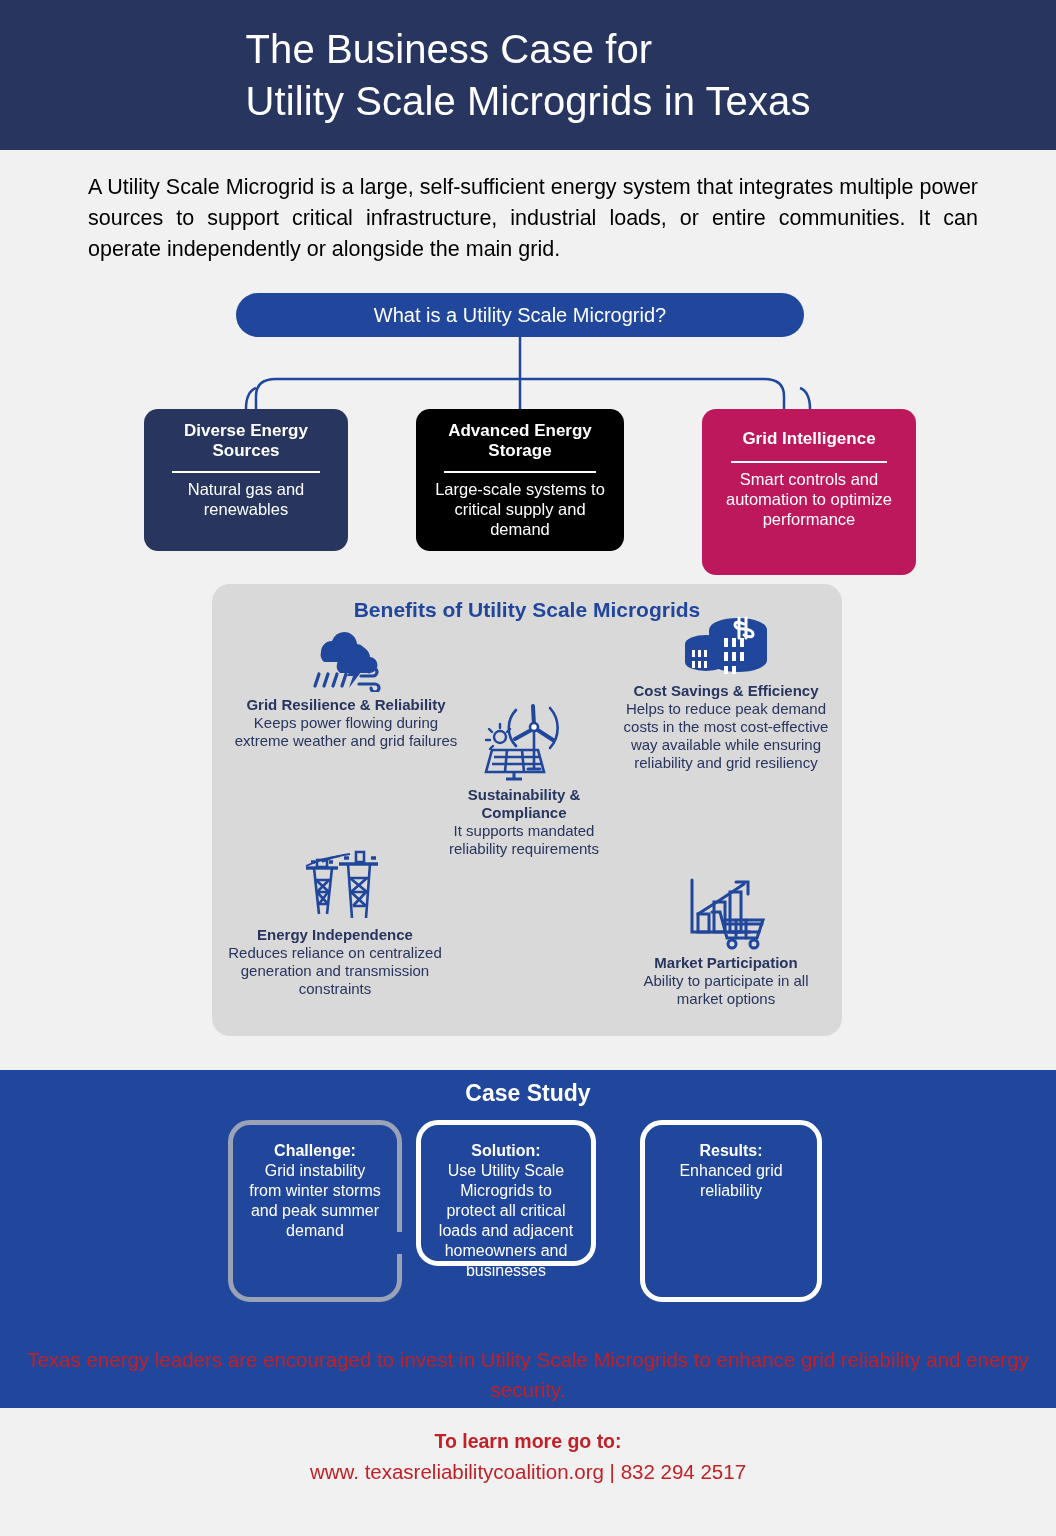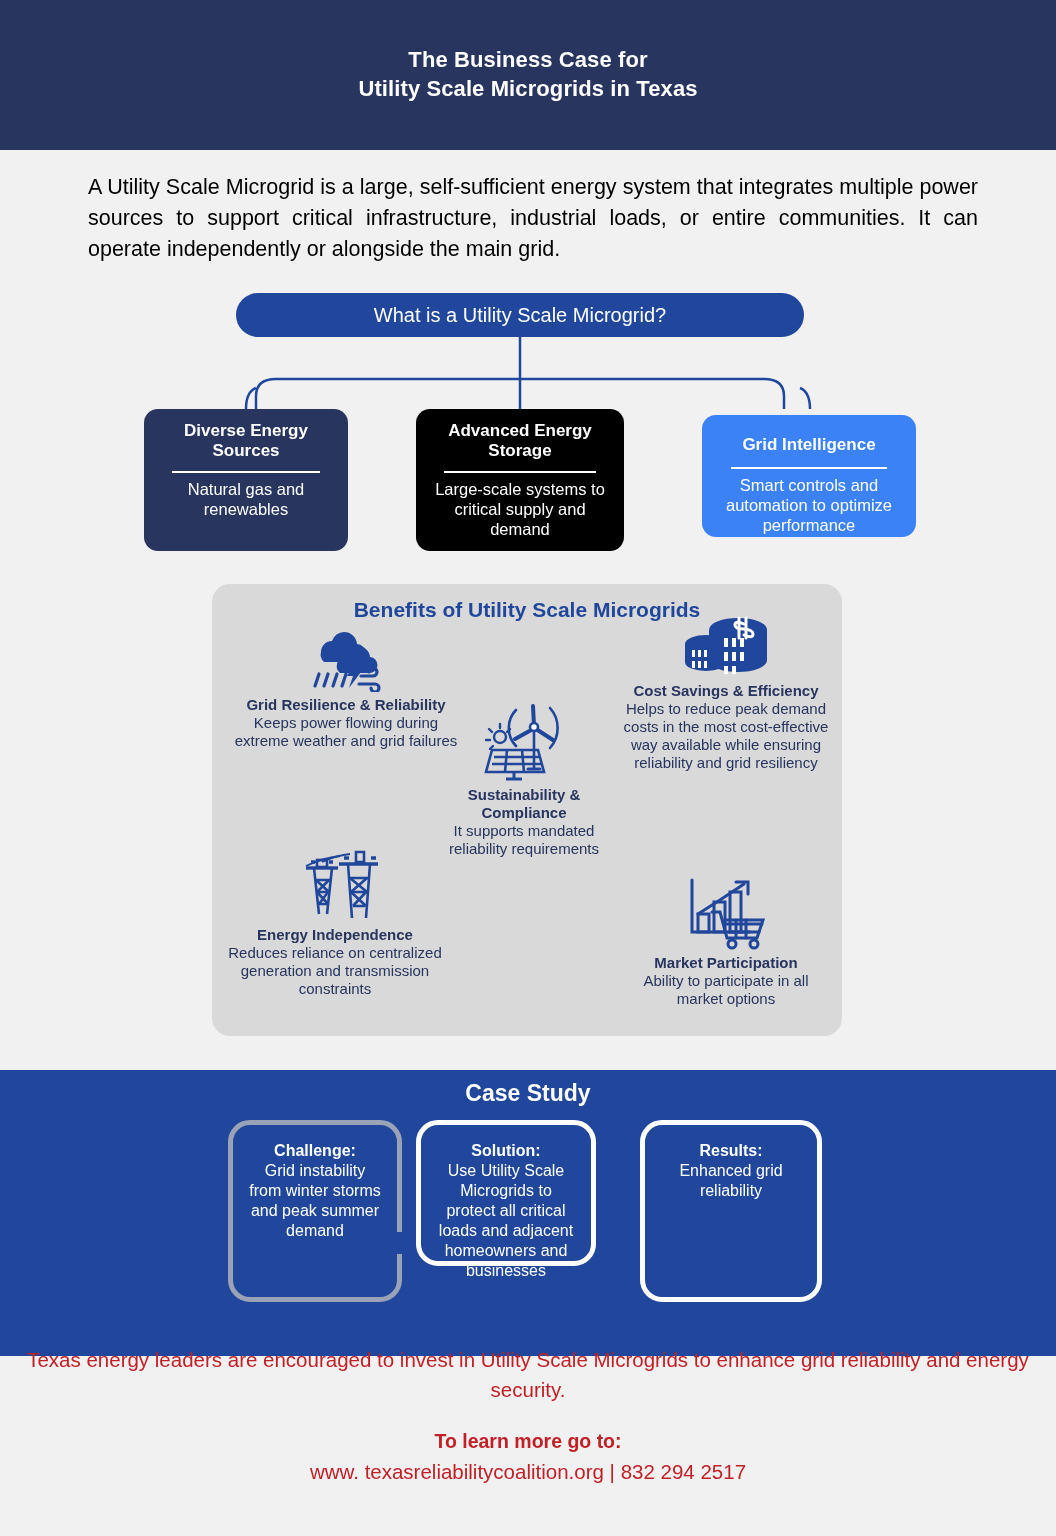--- a/index.html
+++ b/index.html
@@ -11,22 +11,22 @@
     overflow:hidden;
     position:relative;
   }
   
   .header{
     position:absolute;left:0;top:0;width:1056px;height:150px;
     background:#27355f;
     display:flex;align-items:center;justify-content:center;
   }
   .header h1{
-    margin:0;color:#ffffff;text-align:center;
-    font-size:22px;font-weight:bold;line-height:1.3;
+    margin:0;color:#ffffff;
+    font-size:40px;font-weight:normal;line-height:1.3;
     letter-spacing:.1px;
   }
   
   .intro{
     position:absolute;left:88px;top:172px;width:890px;
     font-size:21.5px;line-height:1.45;text-align:justify;
     color:#000000;
   }
   
   .what-box{
@@ -39,21 +39,21 @@
   .cards{position:absolute;left:0;top:409px;width:1056px;height:142px;}
   .card{
     position:absolute;border-radius:14px;padding:12px 14px 0;
     box-sizing:border-box;text-align:center;color:#fff;
   }
   .card .c-title{font-size:17px;font-weight:bold;line-height:1.18;}
   .card .c-rule{height:2px;background:#fff;margin:10px auto 6px;width:84%;}
   .card .c-body{font-size:16.5px;line-height:1.22;}
   #card-diverse{left:144px;top:0;width:204px;height:142px;background:#27355f;}
   #card-storage{left:416px;top:0;width:208px;height:142px;background:#000000;}
-  #card-grid{left:702px;top:6px;width:214px;height:122px;background:#3b82f6;}
+  #card-grid{left:702px;top:0;width:214px;height:166px;background:#be185d;}
   #card-grid .c-title{padding-top:8px;}
   #card-grid .c-rule{margin-top:12px;}
   
   .benefits{
     position:absolute;left:212px;top:584px;width:630px;height:452px;
     background:#d9d9d9;border-radius:18px;
   }
   .benefits h2{
     margin:0;padding-top:14px;text-align:center;
     font-size:21px;font-weight:bold;color:#20479b;
@@ -62,21 +62,21 @@
   .benefit .b-icon{display:block;margin:0 auto 4px;}
   .benefit .b-title{font-size:15px;font-weight:bold;line-height:1.2;}
   .benefit .b-body{font-size:15px;line-height:1.2;}
   #b-resilience{left:18px;top:42px;width:232px;}
   #b-cost{left:410px;top:30px;width:208px;}
   #b-sustain{left:212px;top:118px;width:200px;}
   #b-energy{left:8px;top:258px;width:230px;}
   #b-market{left:410px;top:290px;width:208px;}
   
   .caseband{
-    position:absolute;left:0;top:1070px;width:1056px;height:286px;
+    position:absolute;left:0;top:1070px;width:1056px;height:338px;
     background:#20479b;
   }
   .caseband h2{
     margin:0;padding-top:10px;text-align:center;
     color:#fff;font-size:23px;font-weight:bold;
   }
   .case-wrap{position:absolute;left:0;top:1110px;width:1056px;height:220px;}
   .case-box{
     position:absolute;box-sizing:border-box;border-radius:22px;
     text-align:center;color:#fff;padding:16px 14px 12px;

